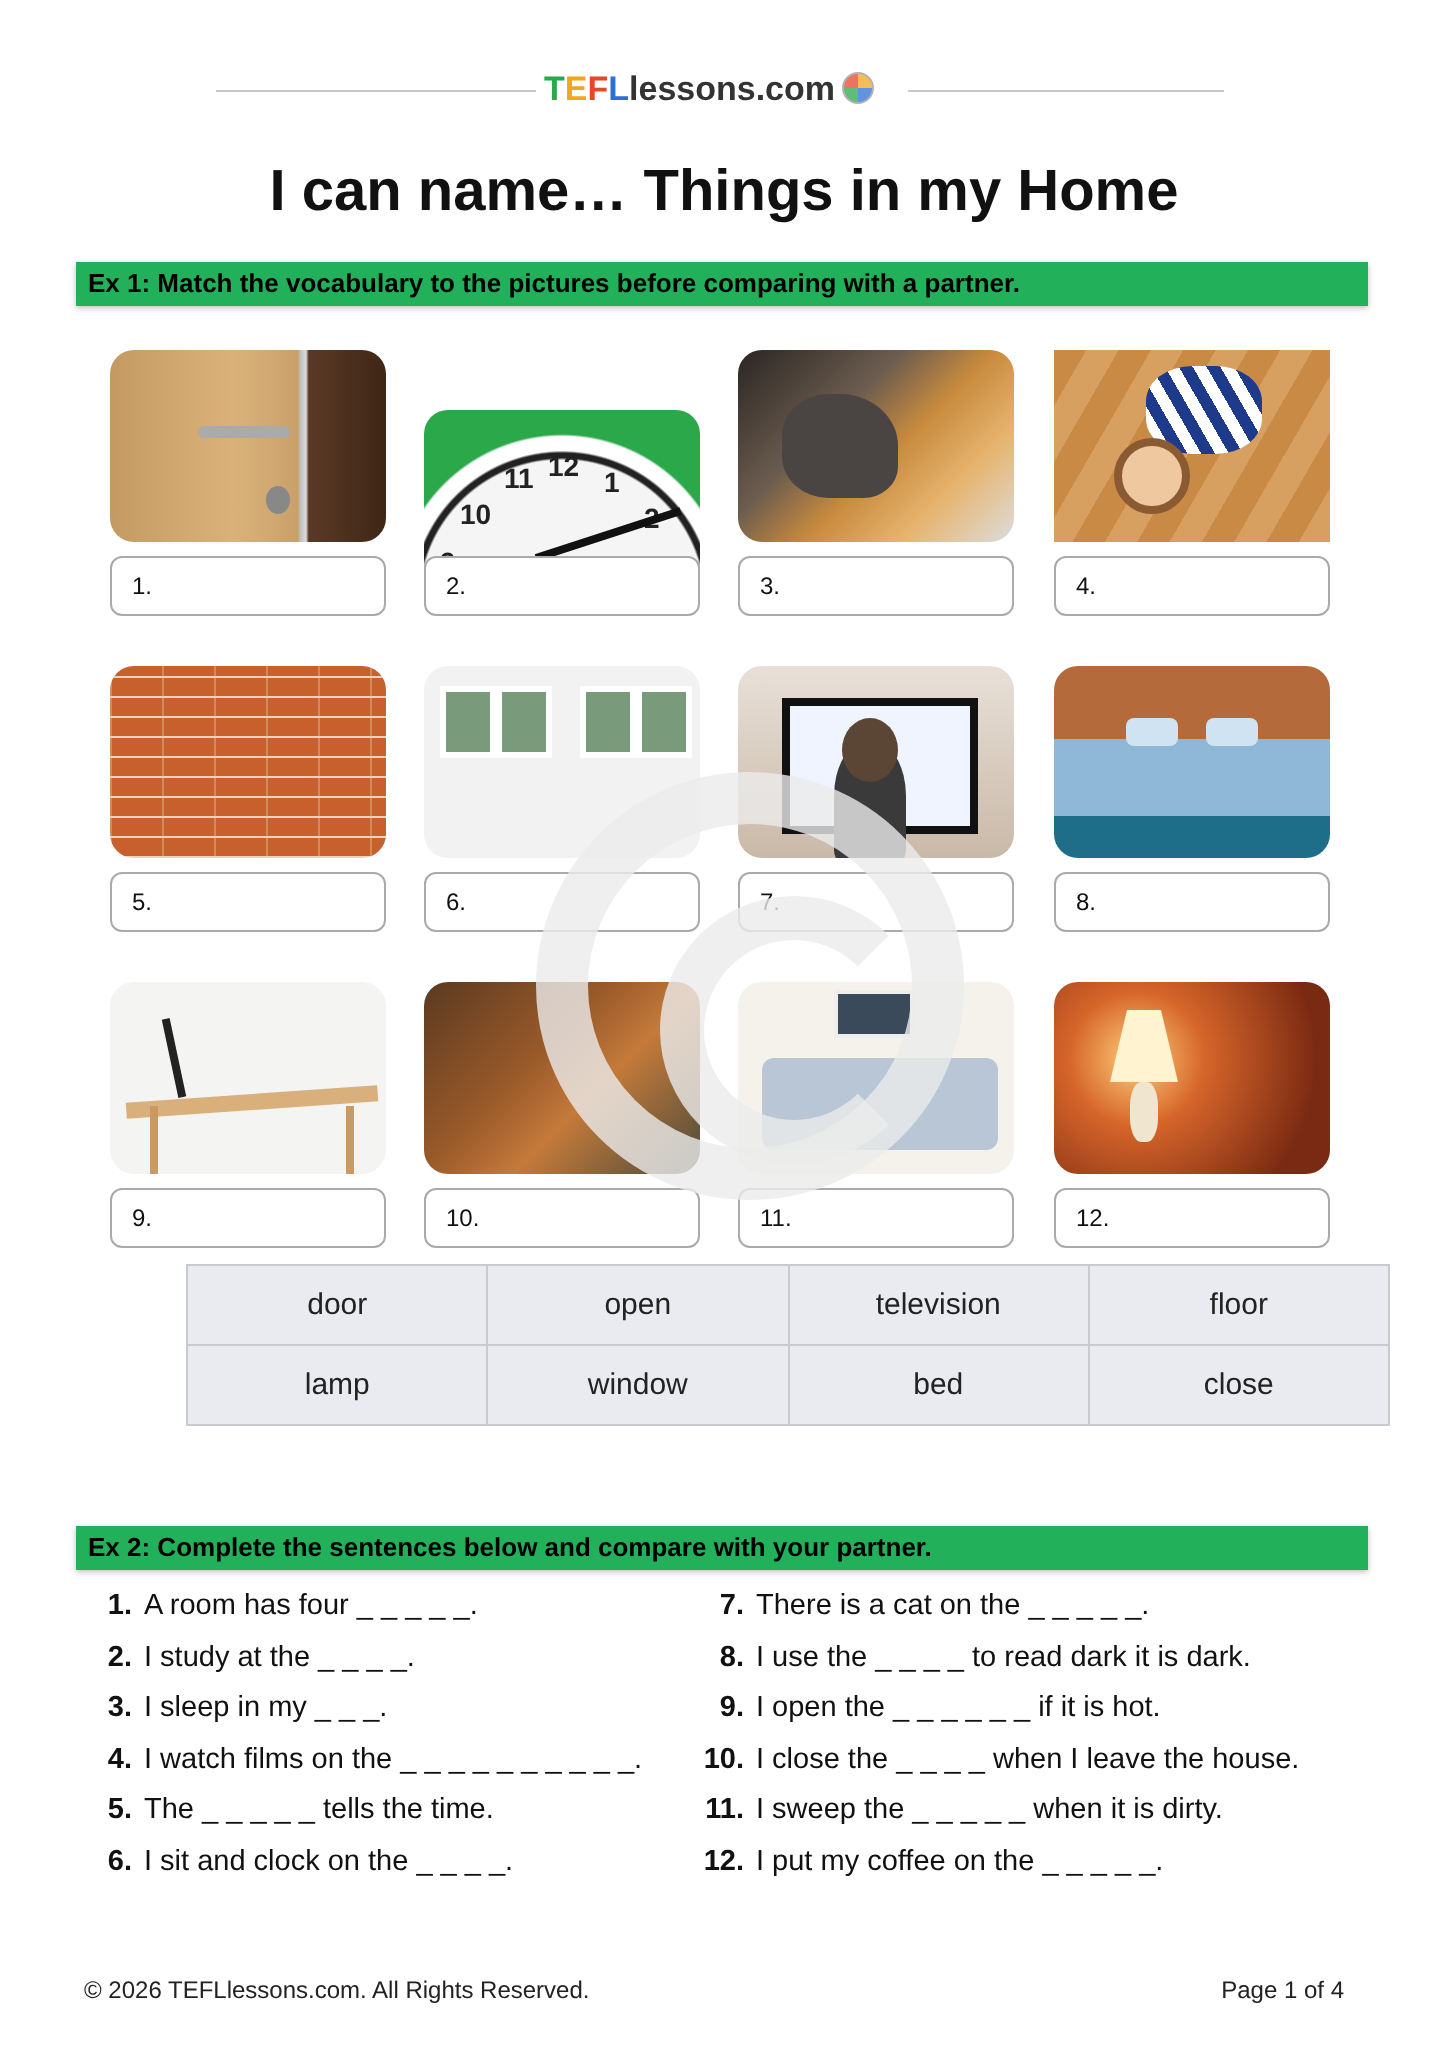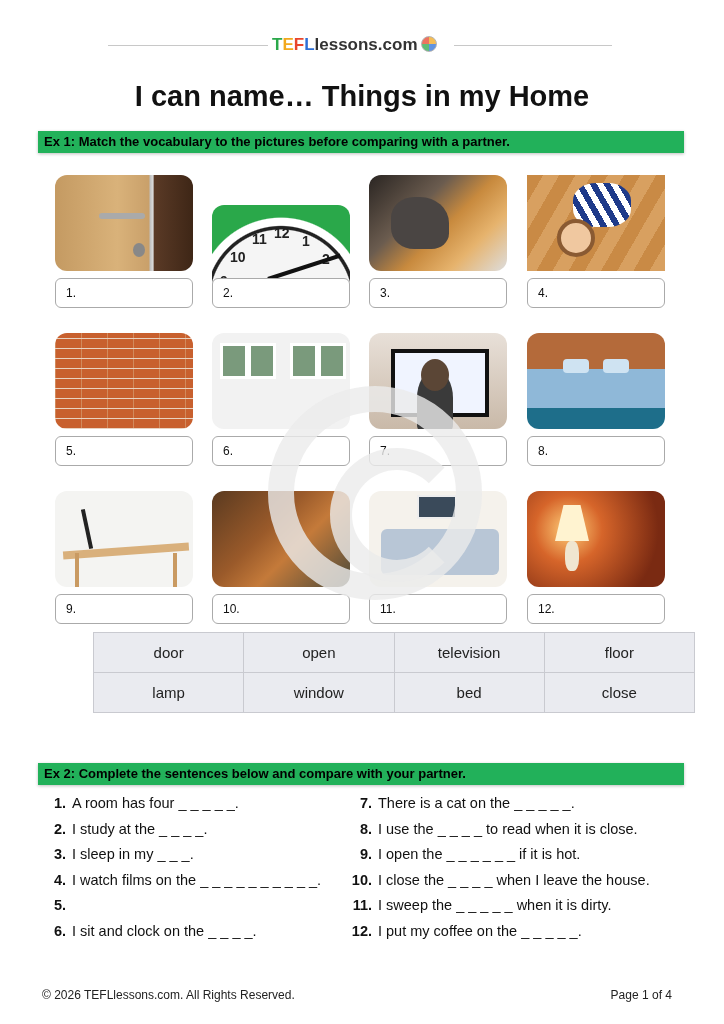--- a/index.html
+++ b/index.html
@@ -201,35 +201,36 @@
   <div class="row">
       <span class="n">3.</span>
       <span>I sleep in my _ _ _.</span>
     </div>
   <div class="row">
       <span class="n">4.</span>
       <span>I watch films on the _ _ _ _ _ _ _ _ _ _.</span>
     </div>
   <div class="row">
       <span class="n">5.</span>
+      <span>The _ _ _ _ _ tells the time.</span>
     </div>
   <div class="row">
       <span class="n">6.</span>
       <span>I sit and clock on the _ _ _ _.</span>
     </div>
 </div>
 
 <div class="sent" style="left:346px;top:791px">
   <div class="row">
       <span class="n">7.</span>
       <span>There is a cat on the _ _ _ _ _.</span>
     </div>
   <div class="row">
       <span class="n">8.</span>
-      <span>I use the _ _ _ _ to read when it is close.</span>
+      <span>I use the _ _ _ _ to read dark it is dark.</span>
     </div>
   <div class="row">
       <span class="n">9.</span>
       <span>I open the _ _ _ _ _ _ if it is hot.</span>
     </div>
   <div class="row">
       <span class="n">10.</span>
       <span>I close the _ _ _ _ when I leave the house.</span>
     </div>
   <div class="row">

